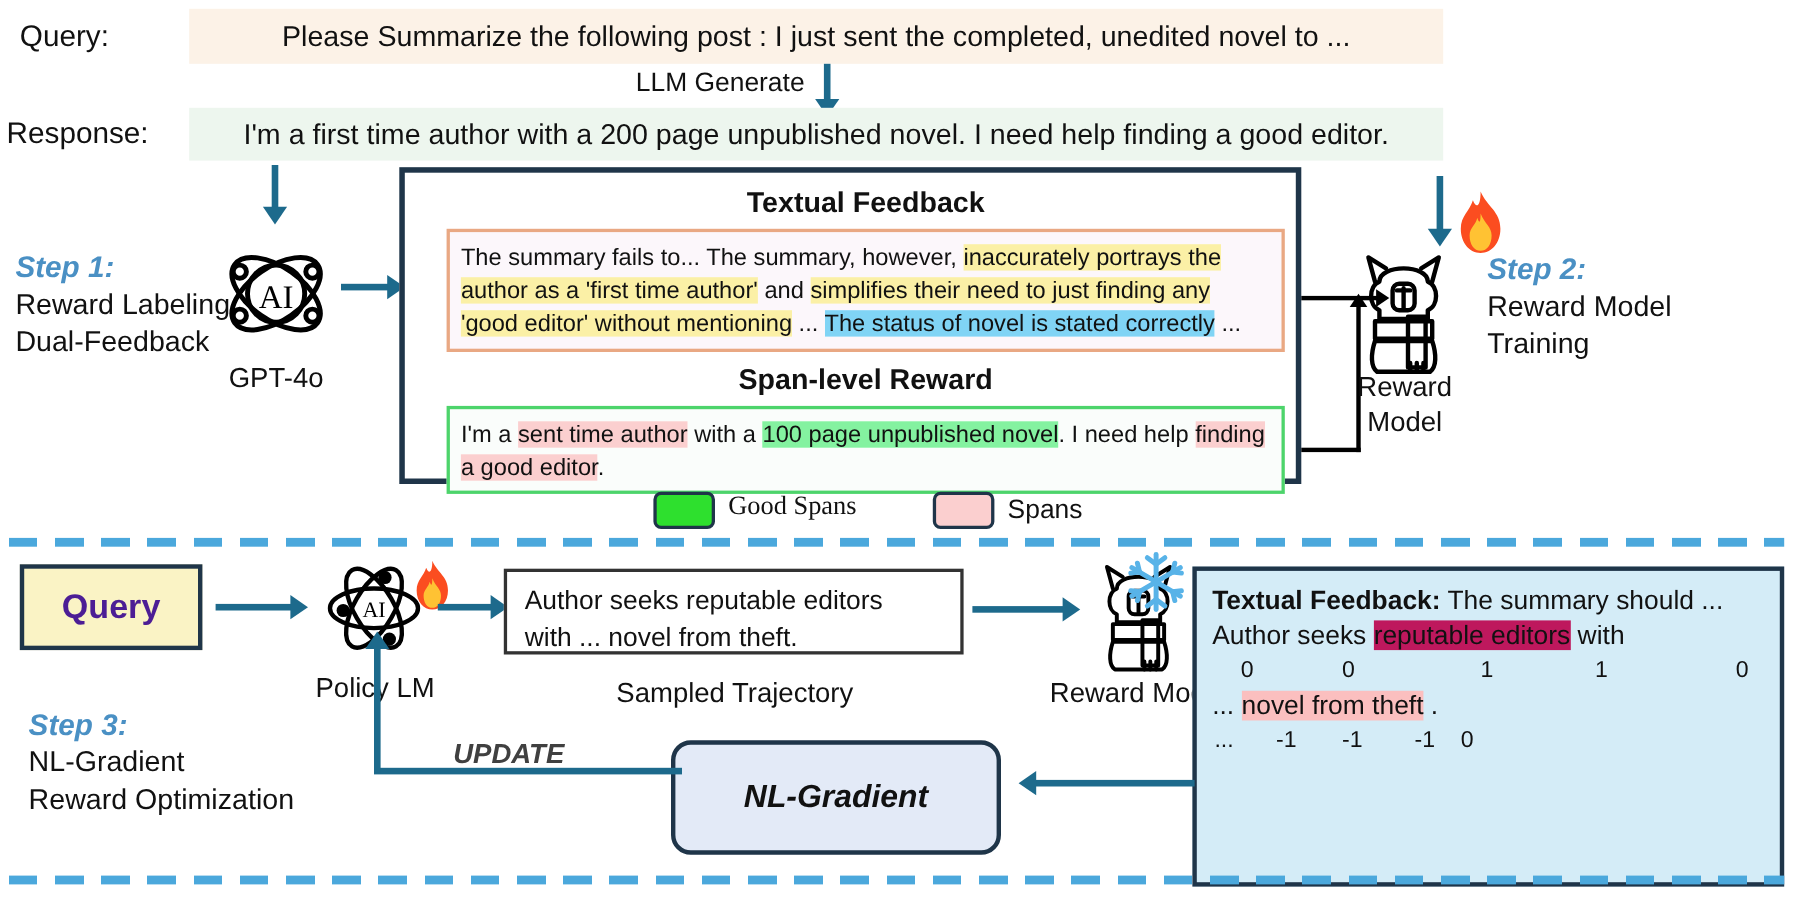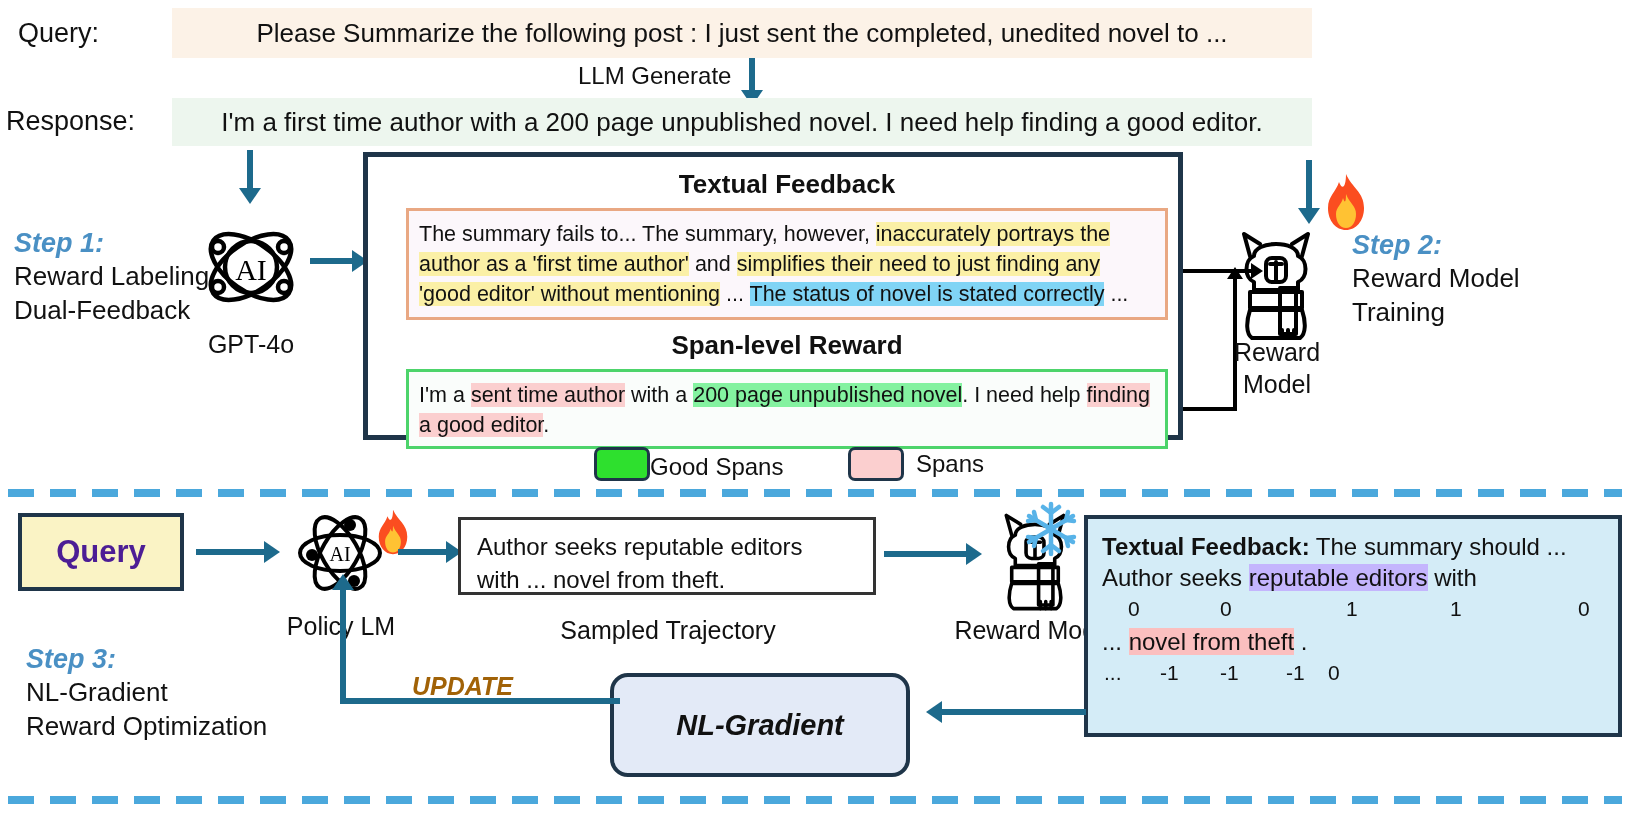--- a/index.html
+++ b/index.html
@@ -80,21 +80,21 @@
   .panel-span {
     border: 3px solid #4DD46B; background: #FAFDFB;
   }
   .panel-text {
     font-size: 21.5px; line-height: 30px; color: #111;
   }
   .hl-yellow { background: #FBF0A6; }
   .hl-blue   { background: #80D4F5; }
   .hl-green  { background: #84F2A0; }
   .hl-pink   { background: #FBCFCF; }
-  .hl-green-strong { background: #c4b5fd; text-align: center; }
+  .hl-green-strong { background: #be185d; text-align: center; }
   .hl-pink-strong  { background: #FBBFBF; }
 
   
   .step-head {
     font-style: italic; font-weight: bold; font-size: 27px; color: #4A90C4;
   }
   .step-body { font-size: 26px; color: #111; line-height: 34px; }
 
   .caption { font-size: 25px; color: #111; text-align: center; }
 
@@ -121,21 +121,21 @@
     border: 3px solid #333; background: #fff;
     font-size: 24px; line-height: 33px; color: #111;
     padding: 10px 16px;
   }
   .nlgrad-box {
     border: 4px solid #1F3549; background: #E3EAF7; border-radius: 18px;
     display: flex; align-items: center; justify-content: center;
     font-style: italic; font-weight: bold; font-size: 29px; color: #111;
   }
   .update-label {
-    font-style: italic; font-weight: bold; font-size: 25px; color: #a16207;
+    font-style: italic; font-weight: bold; font-size: 25px; color: #404040;
   }
   .reward-panel {
     border: 4px solid #1F3549; background: #D4ECF7;
     padding: 12px 14px; font-size: 24px; line-height: 31px; color: #111;
   }
   .reward-panel b { font-weight: bold; }
   .num-row { font-size: 21px; color: #111; }
 
   svg { display: block; }
 </style>
@@ -206,21 +206,21 @@
     <div class="panel-feedback" style="margin:8px 10px 0 10px; height:112px; padding:8px 10px 0 10px;">
       <div class="panel-text">
         <span>The summary fails to... The summary, however, </span><span class="hl-yellow">inaccurately portrays the author as a 'first time author'</span><span> and </span><span class="hl-yellow">simplifies their need to just finding any 'good editor' without mentioning</span><span> ... </span><span class="hl-blue">The status of novel is stated correctly</span><span> ...</span>
       </div>
     </div>
 
     <div class="sec-title" style="margin-top:10px;">Span-level Reward</div>
 
     <div class="panel-span" style="margin:8px 10px 0 10px; height:80px; padding:8px 10px 0 10px;">
       <div class="panel-text">
-        <span>I'm a </span><span class="hl-pink">sent time author</span><span> with a </span><span class="hl-green">200 page unpublished novel</span><span>. I need help </span><span class="hl-pink">finding a good editor</span><span>.</span>
+        <span>I'm a </span><span class="hl-pink">sent time author</span><span> with a </span><span class="hl-green">100 page unpublished novel</span><span>. I need help </span><span class="hl-pink">finding a good editor</span><span>.</span>
       </div>
     </div>
   </div>
 
   <div class="abs" style="left:1183px; top:255px; width:130px; height:160px;">
 
     <div class="k-line" style="left:0px; top:14px; width:72px; height:4px;"></div>
     <div class="k-head-right" style="left:68px; top:8px;"></div>
 
     <div class="k-line" style="left:0px; top:152px; width:54px; height:4px;"></div>
@@ -255,21 +255,21 @@
       <path d="M24 22 C28 32 34 34 34 42 C34 50 30 56 24 56 C18 56 14 50 14 42 C14 35 20 32 21 26 C23 32 24 30 24 22 Z" fill="#FFC233"></path>
     </svg>
   </div>
 
   <div class="abs" style="left:1352px; top:230px; width:280px;">
     <div class="step-head">Step 2:</div>
     <div class="step-body">Reward Model</div>
     <div class="step-body">Training</div>
   </div>
 
-  <div class="abs" style="left:594px; top:447px; display:flex; align-items:flex-end; gap:0;">
+  <div class="abs" style="left:594px; top:447px; display:flex; align-items:flex-start; gap:12px;font-family:Liberation Serif, serif;">
     <div class="legend-swatch" style="background:#2EE02E;"></div>
     <div class="legend-label">Good Spans</div>
   </div>
 
   <div class="abs" style="left:848px; top:447px; display:flex; align-items:center; gap:12px;">
     <div class="legend-swatch" style="background:#FBCFCF;"></div>
     <div class="legend-label">Spans</div>
   </div>
 
   <div class="abs dash-div" style="left:8px; top:489px; width:1614px;"></div>
@@ -357,21 +357,21 @@
         <line x1="44" y1="38" x2="52" y2="37"></line>
           <line x1="44" y1="38" x2="46" y2="46"></line>
         <line x1="44" y1="20" x2="52" y2="21"></line>
           <line x1="44" y1="20" x2="46" y2="12"></line>
         <line x1="14" y1="38" x2="6" y2="37"></line>
           <line x1="14" y1="38" x2="12" y2="46"></line>
       </g>
     </svg>
   </div>
 
-  <div class="abs reward-panel" style="left:1084px; top:515px; width:538px; height:222px;">
+  <div class="abs reward-panel" style="left:1084px; top:515px; width:538px; height:291px;">
     <div>
       <b>Textual Feedback:</b><span> The summary should ...</span>
     </div>
 
     <div style="white-space:nowrap;">
       <span>Author seeks </span><span class="hl-green-strong">reputable editors</span><span> with</span>
     </div>
     <div class="num-row" style="display:flex; padding:0 6px 0 26px;">
       <span style="width:92px;">0</span>
       <span style="width:126px;">0</span>

